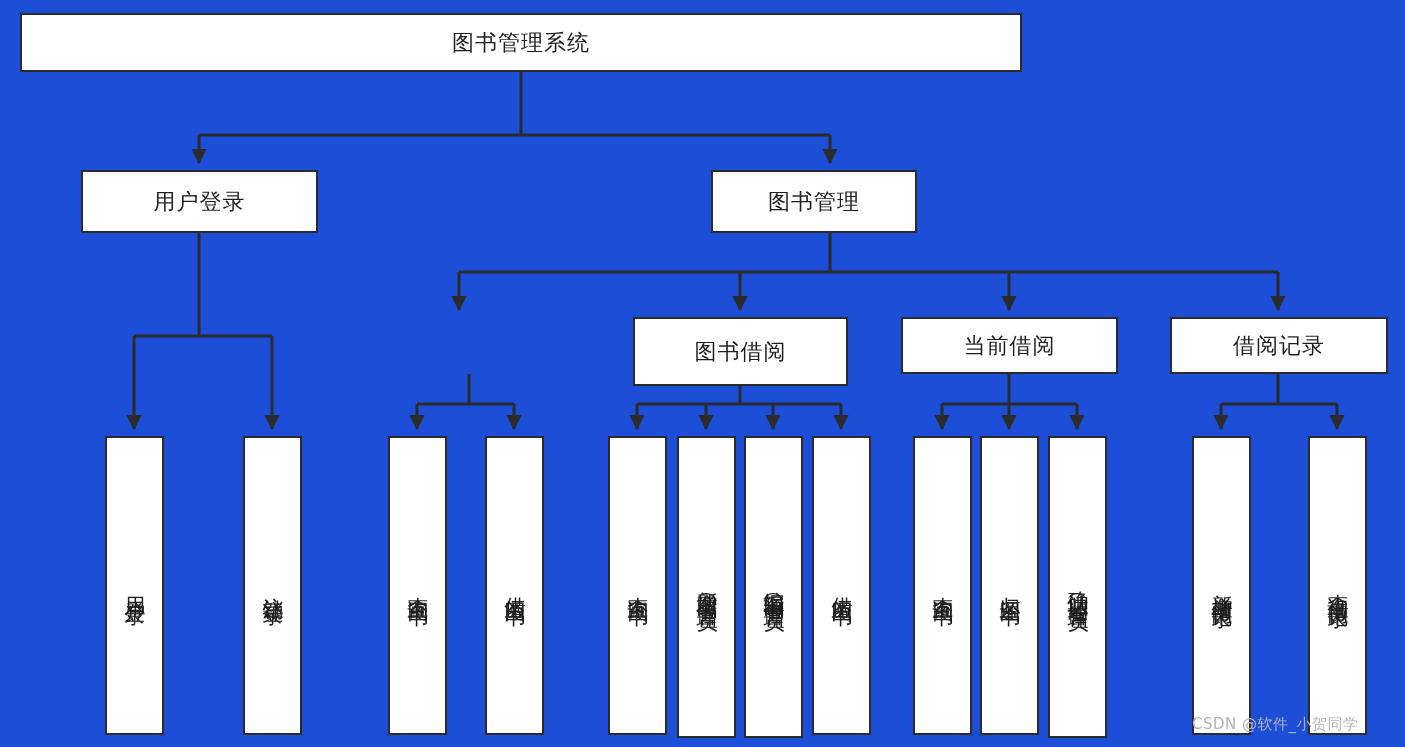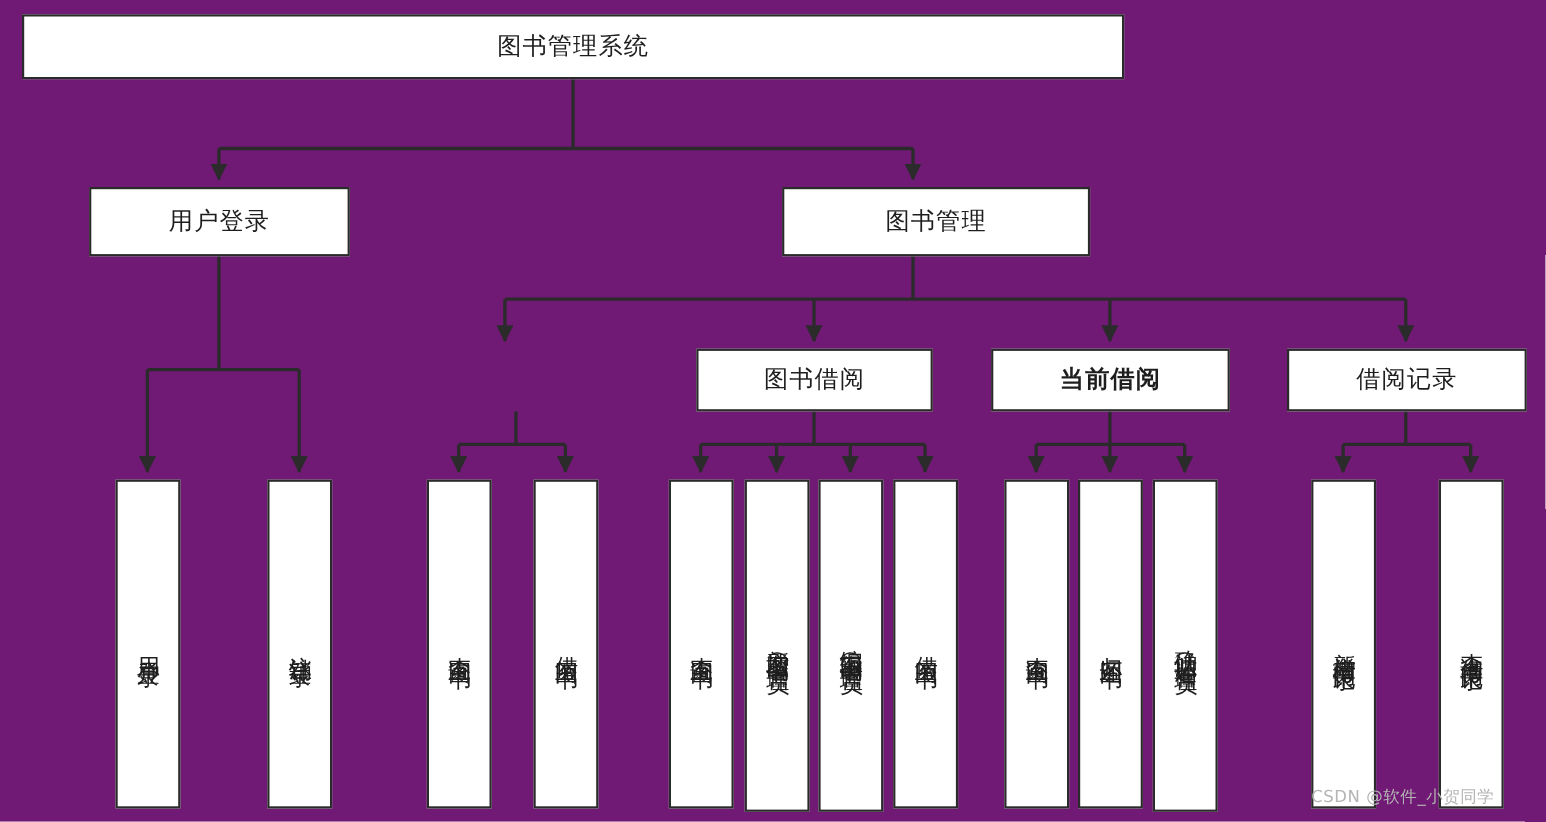--- a/index.html
+++ b/index.html
@@ -9,21 +9,21 @@
     background: #ffffff;
   }
   body {
     font-family: "DejaVu Sans", "Liberation Sans", sans-serif;
     color: #1a1a1a;
   }
   #canvas {
     position: relative;
     width: 1405px;
     height: 747px;
-    background: #701a75;
+    background: #1d4ed8;
     overflow: hidden;
   }
   #edges {
     position: absolute;
     left: 0;
     top: 0;
     width: 1405px;
     height: 747px;
     pointer-events: none;
   }
@@ -123,30 +123,30 @@
   </svg>
 
   <div class="node" style="left:20px; top:13px; width:1002px; height:59px;">
     <span class="node-label">图书管理系统</span>
   </div>
 
   <div class="node" style="left:81px; top:170px; width:237px; height:63px;">
     <span class="node-label">用户登录</span>
   </div>
 
-  <div class="node" style="left:711px; top:170px; width:280px; height:63px;">
+  <div class="node" style="left:711px; top:170px; width:206px; height:63px;">
     <span class="node-label">图书管理</span>
   </div>
 
 
-  <div class="node" style="left:633px; top:317px; width:215px; height:57px;">
+  <div class="node" style="left:633px; top:317px; width:215px; height:69px;">
     <span class="node-label">图书借阅</span>
   </div>
 
-  <div class="node" style="left:901px; top:317px; width:217px; height:57px;font-weight:bold;">
+  <div class="node" style="left:901px; top:317px; width:217px; height:57px;">
     <span class="node-label">当前借阅</span>
   </div>
 
   <div class="node" style="left:1170px; top:317px; width:218px; height:57px;">
     <span class="node-label">借阅记录</span>
   </div>
 
   <div class="node leaf" style="left:105px; top:436px; width:59px; height:299px;">
     <span class="node-label">用户登录</span>
   </div>

